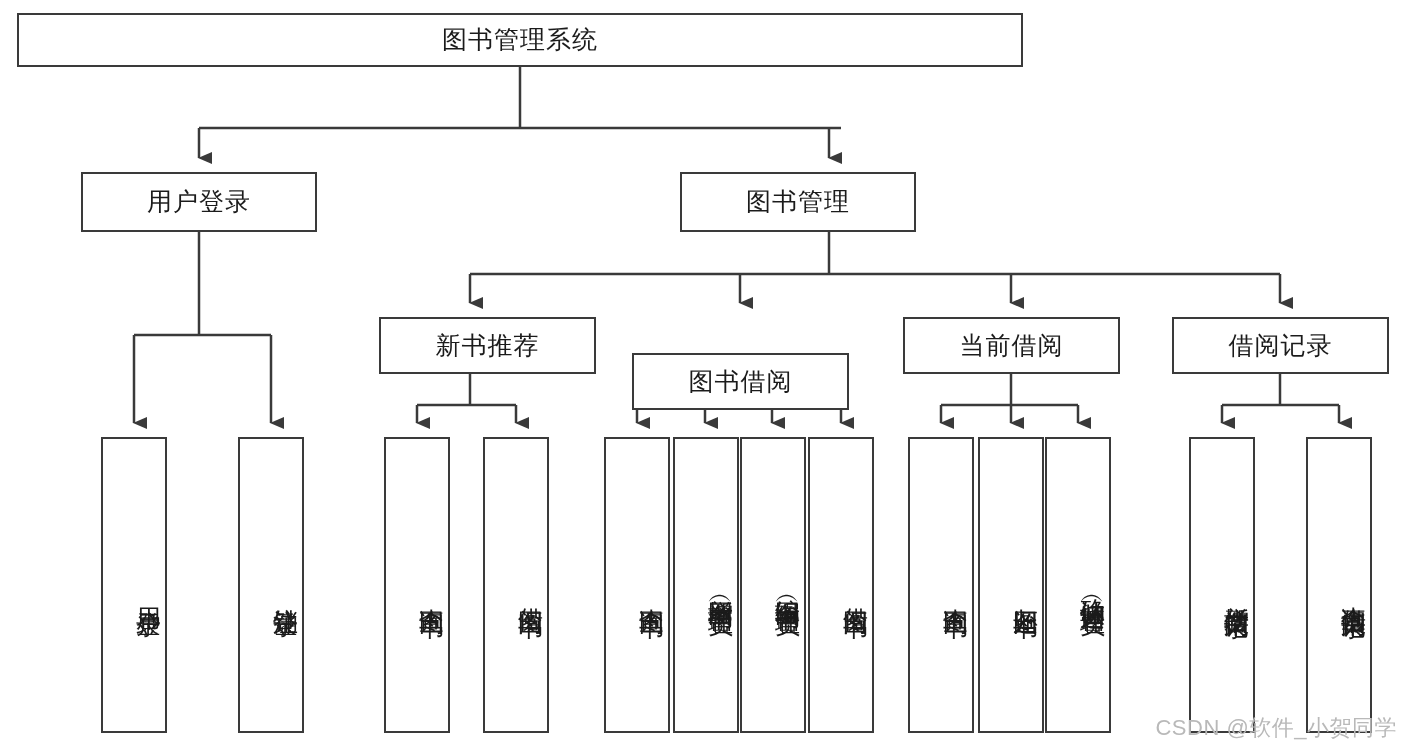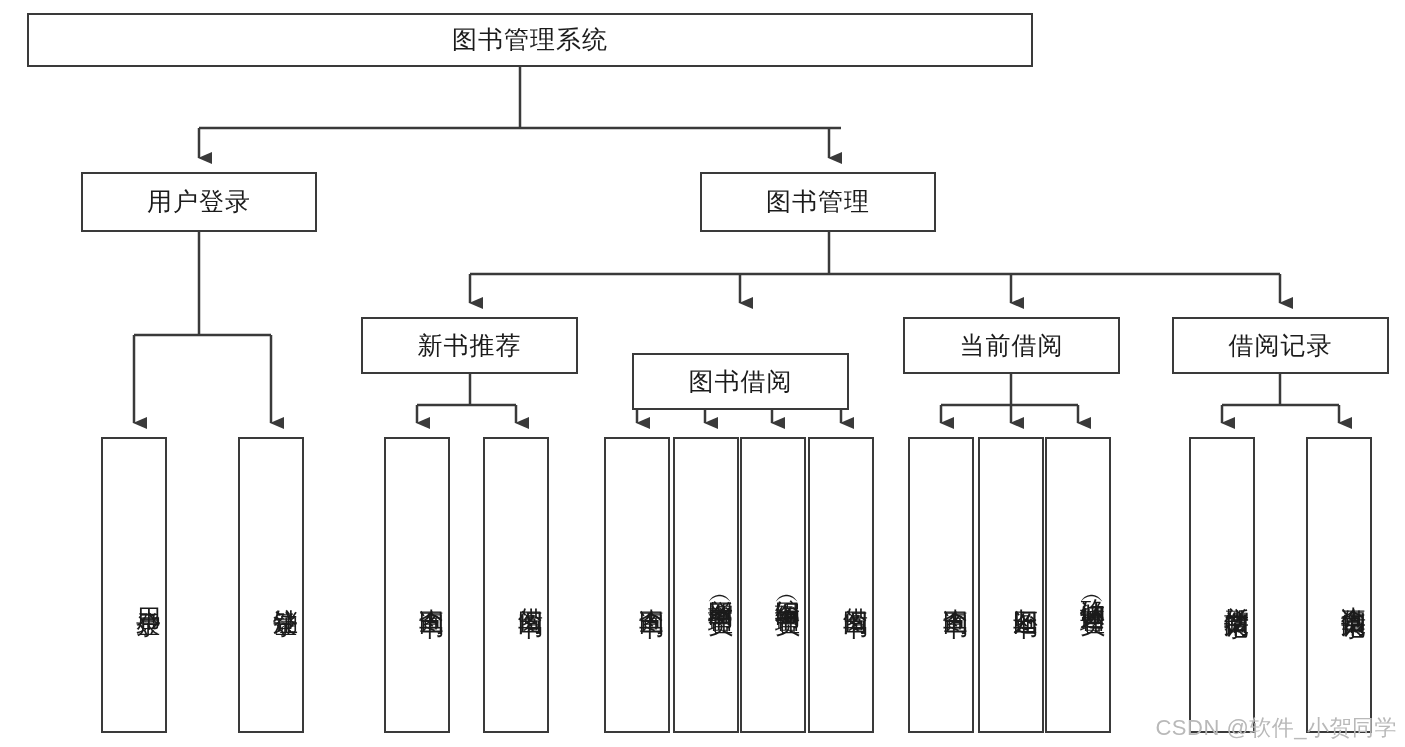--- a/index.html
+++ b/index.html
@@ -116,33 +116,33 @@
       <path d="M 1011 405 L 1011 423" marker-end="url(#arrow)"></path>
       <path d="M 1078 405 L 1078 423" marker-end="url(#arrow)"></path>
 
       <path d="M 1280 374 L 1280 405"></path>
       <path d="M 1222 405 L 1339 405"></path>
       <path d="M 1222 405 L 1222 423" marker-end="url(#arrow)"></path>
       <path d="M 1339 405 L 1339 423" marker-end="url(#arrow)"></path>
     </g>
   </svg>
 
-  <div class="node node-h" style="left:17px; top:13px; width:1006px; height:54px;margin-left:10px;">
+  <div class="node node-h" style="left:17px; top:13px; width:1006px; height:54px;">
     <span>图书管理系统</span>
   </div>
 
   <div class="node node-h" style="left:81px; top:172px; width:236px; height:60px;">
     <span>用户登录</span>
   </div>
 
-  <div class="node node-h" style="left:700px; top:172px; width:236px; height:60px;">
+  <div class="node node-h" style="left:680px; top:172px; width:236px; height:60px;">
     <span>图书管理</span>
   </div>
 
-  <div class="node node-h" style="left:361px; top:317px; width:217px; height:57px;">
+  <div class="node node-h" style="left:379px; top:317px; width:217px; height:57px;">
     <span>新书推荐</span>
   </div>
 
   <div class="node node-h" style="left:632px; top:317px; width:217px; height:57px;margin-top:36px;">
     <span>图书借阅</span>
   </div>
 
   <div class="node node-h" style="left:903px; top:317px; width:217px; height:57px;">
     <span>当前借阅</span>
   </div>

